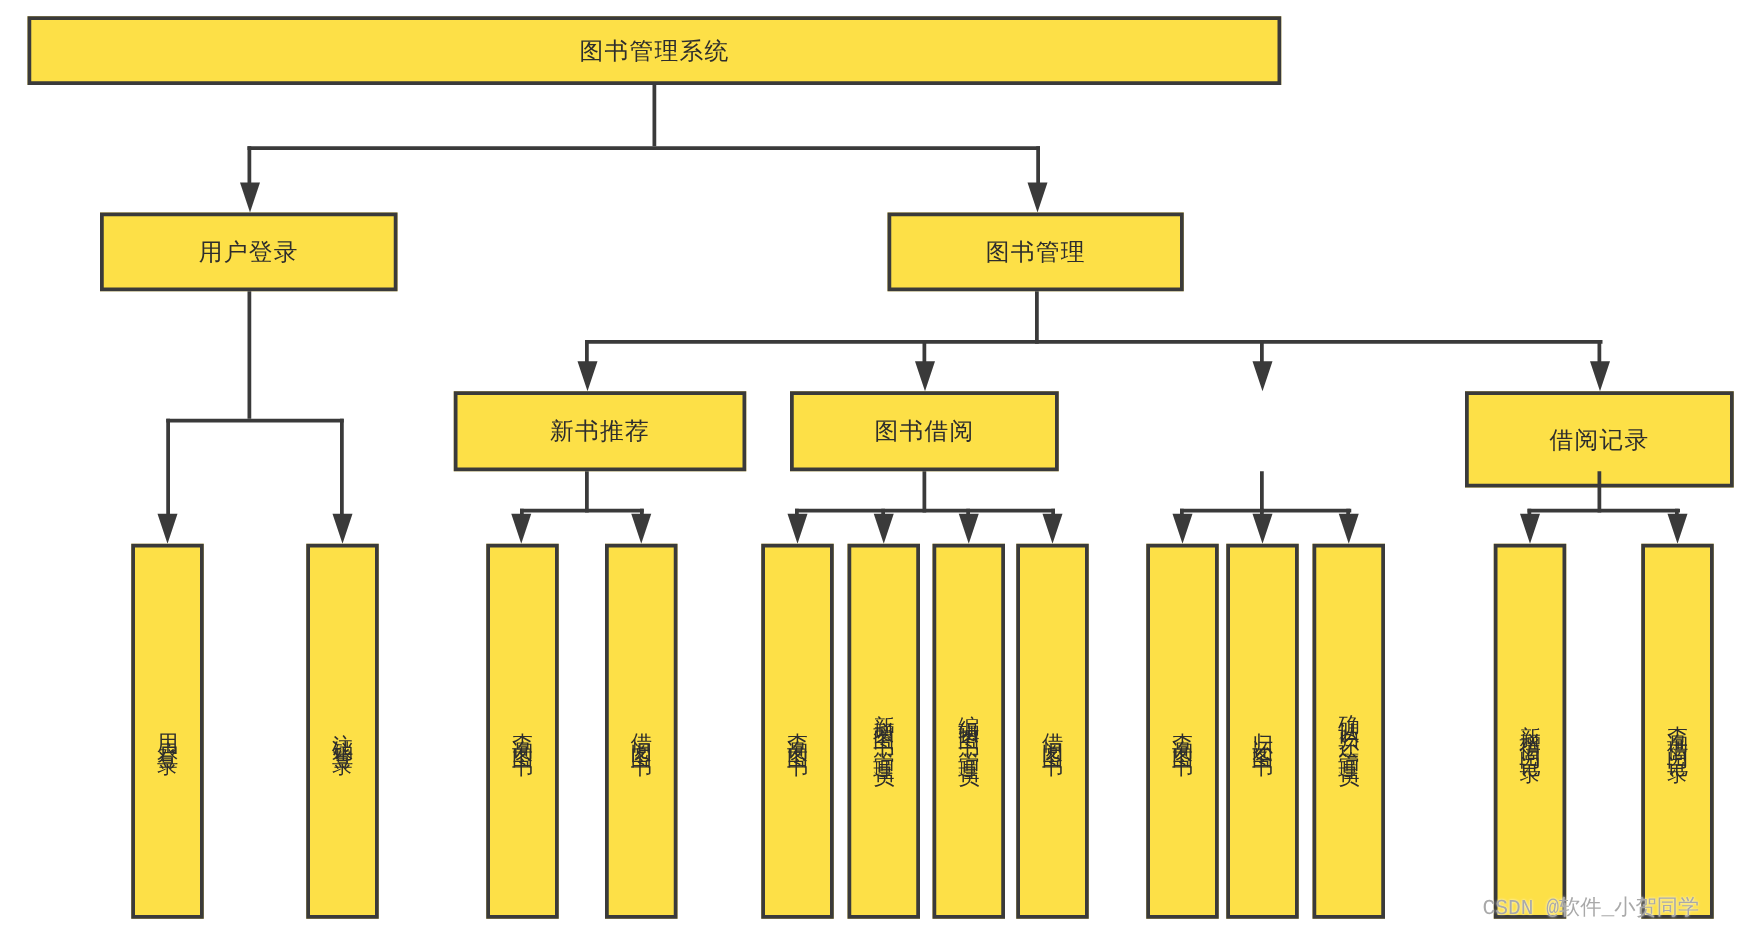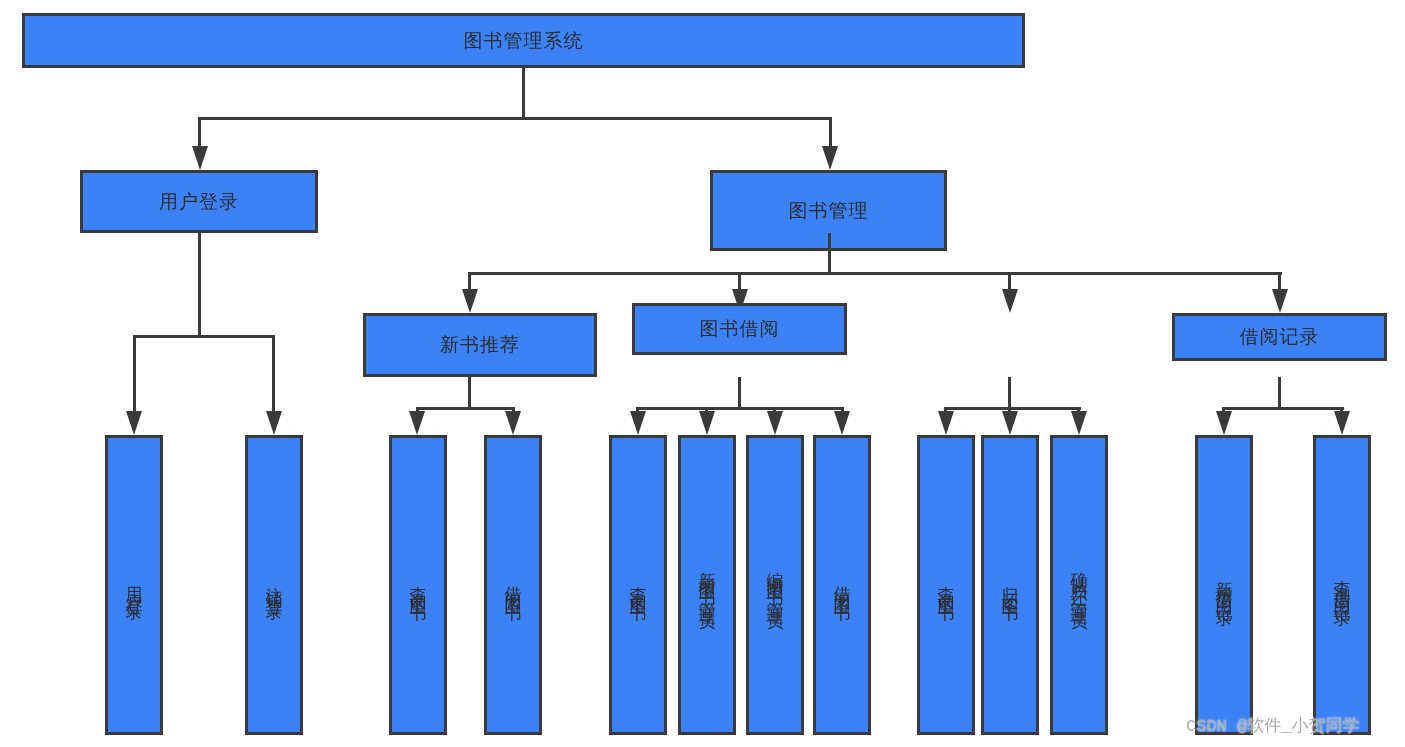--- a/index.html
+++ b/index.html
@@ -9,21 +9,21 @@
     --watermark:#a9a9a9;
   }
   html,body{margin:0;padding:0;background:var(--background);}
   body{font-family:"Liberation Sans","DejaVu Sans",sans-serif;}
   #stage{
     position:relative;width:1405px;height:747px;background:var(--background);
     overflow:hidden;
   }
   .box{
     position:absolute;box-sizing:border-box;border:3px solid var(--line);
-    background:#3b82f6;display:flex;align-items:center;justify-content:center;
+    background:#fde047;display:flex;align-items:center;justify-content:center;
     color:var(--text);
   }
   .h{font-size:19px;letter-spacing:1px;}
   .v{
     writing-mode:vertical-rl;text-orientation:mixed;
     font-size:17px;letter-spacing:6px;line-height:1;
   }
   .vl{position:absolute;width:3px;background:var(--line);}
   .hl{position:absolute;height:3px;background:var(--line);}
   .ar{
@@ -46,43 +46,43 @@
   <div class="box h" style="left:22px;top:13px;width:1003px;height:55px">图书管理系统</div>
 
   <div class="vl" style="left:522px;top:68px;height:49px"></div>
   <div class="hl" style="left:198px;top:117px;width:634px"></div>
   <div class="vl" style="left:198px;top:117px;height:32px"></div>
   <div class="ar" style="left:192px;top:146px"></div>
   <div class="vl" style="left:829px;top:117px;height:32px"></div>
   <div class="ar" style="left:822px;top:146px"></div>
 
   <div class="box h" style="left:80px;top:170px;width:238px;height:63px">用户登录</div>
-  <div class="box h" style="left:710px;top:170px;width:237px;height:81px">图书管理</div>
+  <div class="box h" style="left:710px;top:170px;width:237px;height:63px">图书管理</div>
 
   <div class="vl" style="left:198px;top:233px;height:102px"></div>
   <div class="hl" style="left:133px;top:335px;width:142px"></div>
   <div class="vl" style="left:133px;top:335px;height:78px"></div>
   <div class="ar" style="left:126px;top:411px"></div>
   <div class="vl" style="left:272px;top:335px;height:78px"></div>
   <div class="ar" style="left:266px;top:411px"></div>
 
   <div class="vl" style="left:828px;top:233px;height:42px"></div>
   <div class="hl" style="left:468px;top:272px;width:814px"></div>
   <div class="vl" style="left:468px;top:272px;height:19px"></div>
   <div class="ar" style="left:462px;top:289px"></div>
   <div class="vl" style="left:738px;top:272px;height:19px"></div>
   <div class="ar" style="left:732px;top:289px"></div>
   <div class="vl" style="left:1008px;top:272px;height:19px"></div>
   <div class="ar" style="left:1002px;top:289px"></div>
   <div class="vl" style="left:1278px;top:272px;height:19px"></div>
   <div class="ar" style="left:1272px;top:289px"></div>
 
   <div class="box h" style="left:363px;top:313px;width:234px;height:64px">新书推荐</div>
-  <div class="box h" style="left:632px;top:303px;width:215px;height:52px">图书借阅</div>
-  <div class="box h" style="left:1172px;top:313px;width:215px;height:48px">借阅记录</div>
+  <div class="box h" style="left:632px;top:313px;width:215px;height:64px">图书借阅</div>
+  <div class="box h" style="left:1172px;top:313px;width:215px;height:77px">借阅记录</div>
 
   <div class="vl" style="left:468px;top:377px;height:33px"></div>
   <div class="hl" style="left:416px;top:407px;width:99px"></div>
   <div class="vl" style="left:416px;top:407px;height:8px"></div>
   <div class="ar" style="left:409px;top:411px"></div>
   <div class="vl" style="left:512px;top:407px;height:8px"></div>
   <div class="ar" style="left:505px;top:411px"></div>
 
   <div class="vl" style="left:738px;top:377px;height:33px"></div>
   <div class="hl" style="left:636px;top:407px;width:208px"></div>

